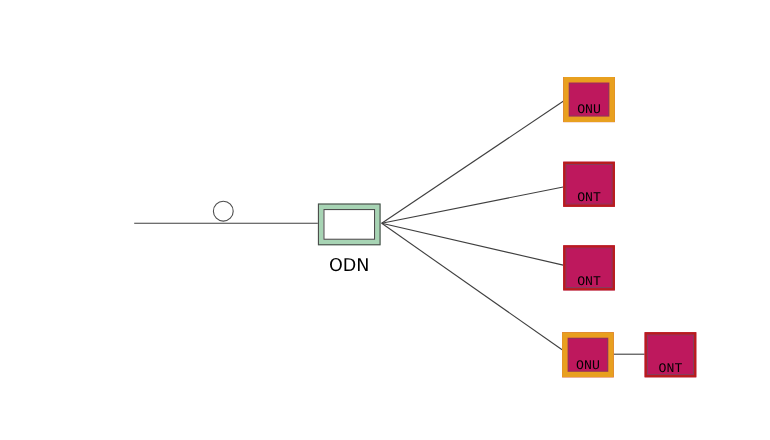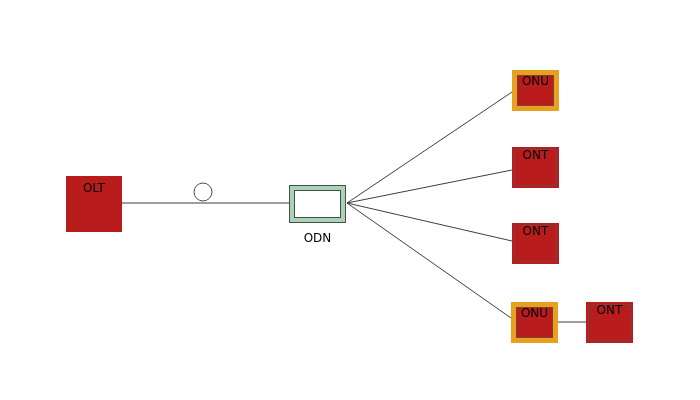--- a/index.html
+++ b/index.html
@@ -4,64 +4,61 @@
 <style>
   html,body{margin:0;padding:0;background:#fff;}
   .stage{
     position:relative;width:700px;height:400px;background:#ffffff;overflow:hidden;
     font-family:"DejaVu Sans","Liberation Sans",sans-serif;
   }
   .wires{position:absolute;left:0;top:0;width:700px;height:400px;}
   .wire{stroke:#3F3F3F;stroke-width:1;fill:none;}
   .loop{fill:#ffffff;stroke:#4D4D4D;stroke-width:1;}
   .box{
-    position:absolute;box-sizing:border-box;background:#b91c1c;
-    display:flex;align-items:flex-start;justify-content:center;
-    font-size:12px;color:#000;line-height:1;
+    position:absolute;box-sizing:border-box;background:#be185d;
+    display:flex;align-items:flex-end;justify-content:center;
+    font-size:12px;color:#000;line-height:1;font-family:Liberation Mono, monospace;
   }
   .slate{border:2px solid #b91c1c;}
   .orange{border:5px solid #E8A01F;}
   .small{width:47px;height:41px;box-shadow:inset 0 0 0 1px rgba(90,90,90,.55);}
   .olt{left:66px;top:176px;width:56px;height:56px;border-width:6px;box-shadow:none;}
   .onu1{left:512px;top:70px;}
   .ont2{left:512px;top:147px;}
   .ont3{left:512px;top:223px;}
   .onu4{left:511px;top:302px;}
   .ont5{left:586px;top:302px;}
   .odn-outer{
     position:absolute;left:289px;top:185px;width:57px;height:38px;
     box-sizing:border-box;background:#A7D4B4;border:1px solid #4D4D4D;padding:4px;
   }
   .odn-inner{
     width:100%;height:100%;box-sizing:border-box;
     background:#ffffff;border:1px solid #4D4D4D;
   }
   .odn-label{
     position:absolute;left:286px;top:231px;width:63px;text-align:center;
-    font-size:12px;color:#000;
+    font-size:16px;color:#000;
   }
 </style>
 </head>
 <body>
 
 <div class="stage">
 
   <svg class="wires" viewBox="0 0 700 400">
     <line class="wire" x1="122" y1="203" x2="289" y2="203" stroke="#3F3F3F"></line>
     <circle class="loop" cx="203" cy="192" r="9"></circle>
     <line class="wire" x1="347" y1="203" x2="512" y2="92" stroke="#3F3F3F"></line>
     <line class="wire" x1="347" y1="203" x2="512" y2="170" stroke="#3F3F3F"></line>
     <line class="wire" x1="347" y1="203" x2="512" y2="241" stroke="#3F3F3F"></line>
     <line class="wire" x1="347" y1="203" x2="511" y2="318" stroke="#3F3F3F"></line>
     <line class="wire" x1="558" y1="322" x2="586" y2="322" stroke="#3F3F3F"></line>
   </svg>
 
-  <div class="box slate olt">
-    <span>OLT</span>
-  </div>
 
   <div class="odn-outer">
     <div class="odn-inner"></div>
   </div>
   <div class="odn-label">ODN</div>
 
   <div class="box orange small onu1">
     <span>ONU</span>
   </div>
 

